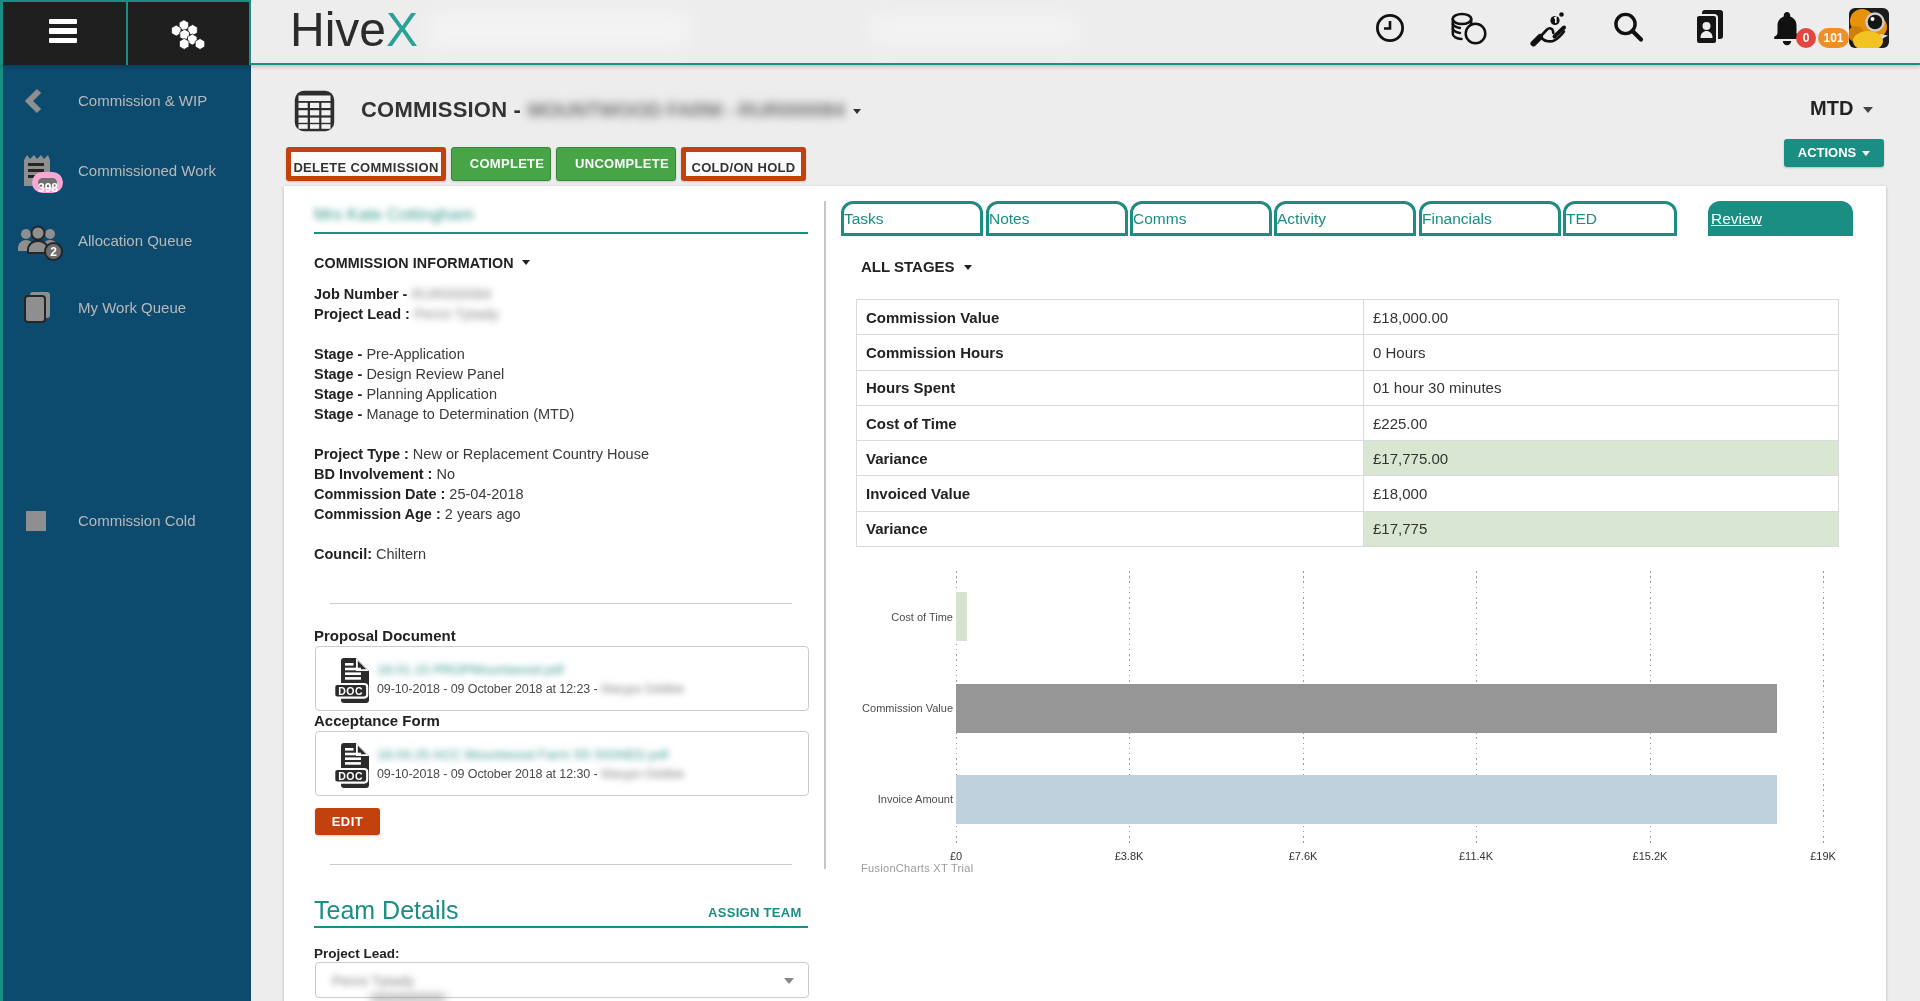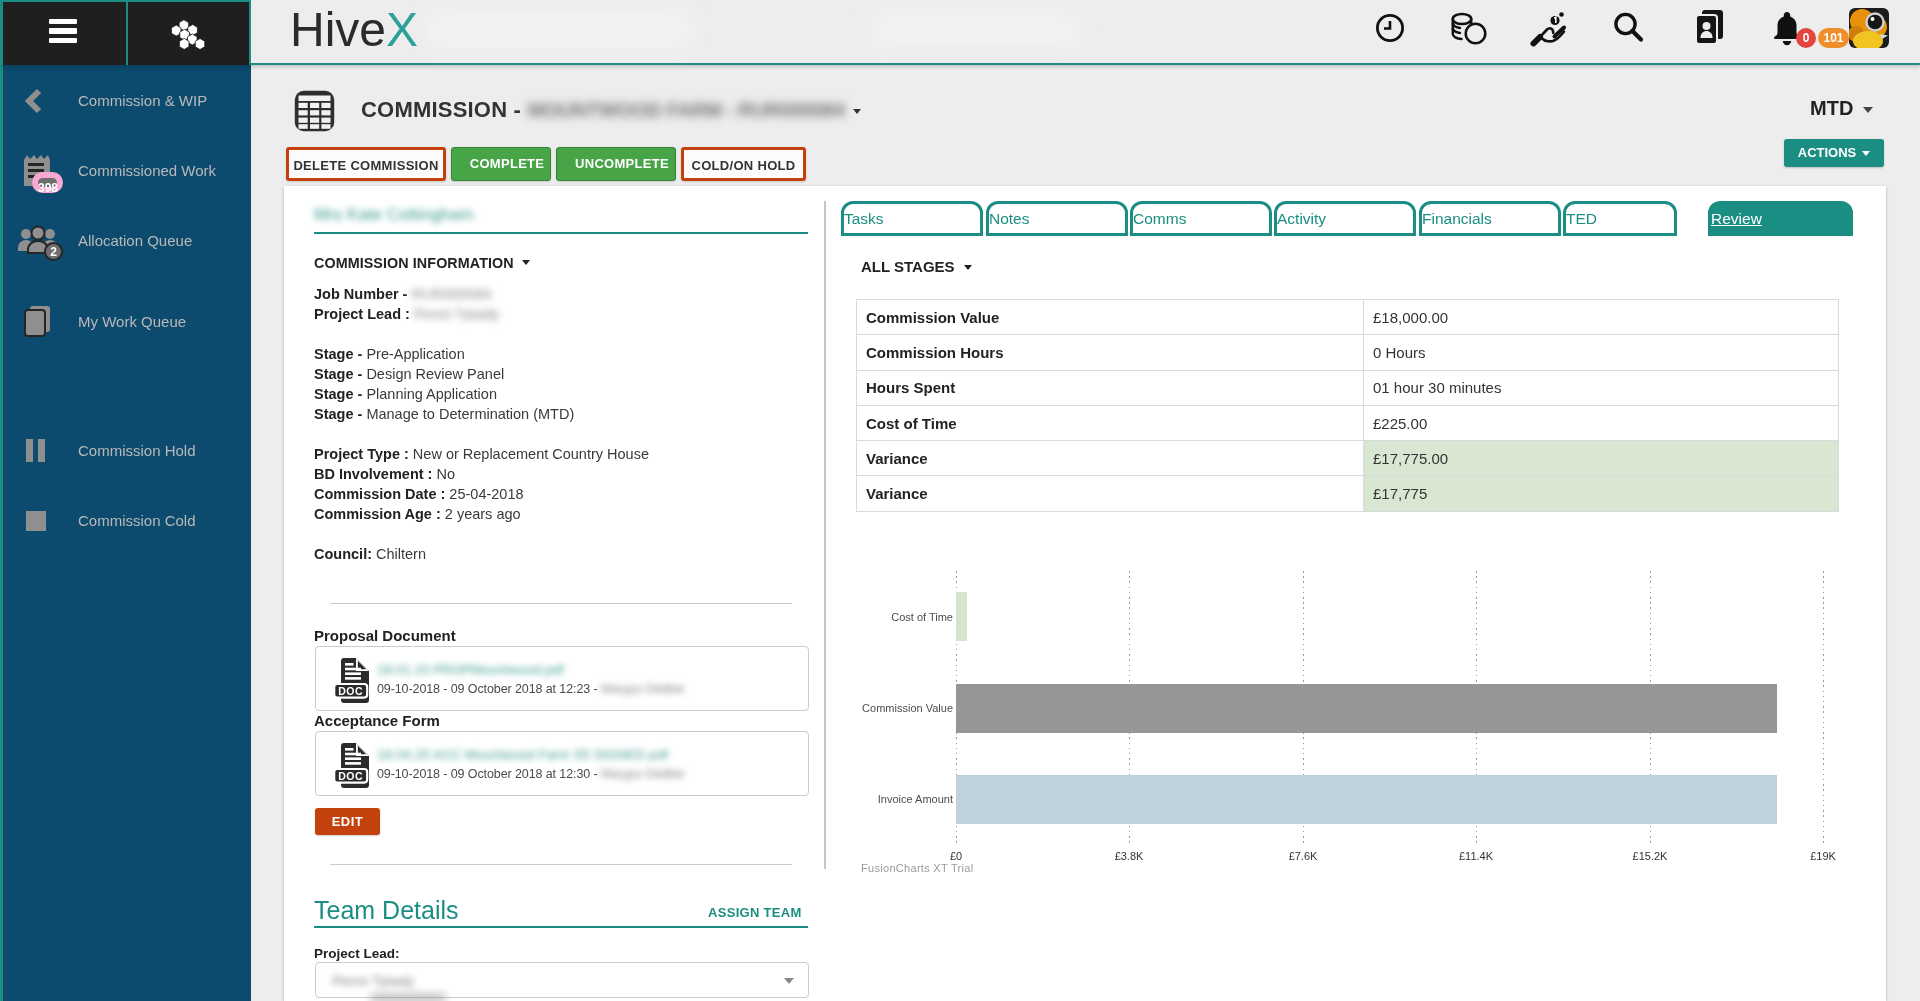--- a/index.html
+++ b/index.html
@@ -22,21 +22,21 @@
 .sb-text { position:absolute; left:75px; top:50%; transform:translateY(-50%); color:#b9b9b9; font-size:15px; }
 .sb-badge { position:absolute; background:#6f6f6f; color:#fff; font-weight:bold; font-size:12px; text-align:center; border-radius:11px; z-index:2; }
 
 
 #main { position:absolute; left:251px; top:65px; width:1669px; height:936px; }
 #title { position:absolute; left:110px; top:32px; font-size:22px; font-weight:bold; color:#333; letter-spacing:.2px; }
 #title .bl { color:#777; filter:blur(4px); display:inline-block; font-size:20px; letter-spacing:-0.4px; }
 #mtd { position:absolute; left:1559px; top:32px; font-size:20px; font-weight:bold; color:#222; }
 .caret { display:inline-block; width:0; height:0; border-left:5px solid transparent; border-right:5px solid transparent; border-top:6px solid #333; vertical-align:middle; margin-left:8px; }
 .btn { position:absolute; top:82px; height:34px; border-radius:3px; font-size:13px; font-weight:bold; text-align:center; letter-spacing:.3px; box-shadow:0 1px 2px rgba(0,0,0,.15); }
-.btn-w { background:#fbfbfb; border:3px solid #c2410c; color:#333; }
+.btn-w { background:#fbfbfb; border:5px solid #c2410c; color:#333; }
 .btn-g { background:#47a447; border:1px solid #398439; color:#fff;padding-left:12px; }
 #actions { position:absolute; left:1533px; top:74px; width:100px; height:28px; background:#1a8e82; color:#fff; border-radius:3px; font-size:13px; font-weight:bold; text-align:center; line-height:28px; box-shadow:0 1px 2px rgba(0,0,0,.2); }
 #actions .caret { border-top-color:#fff; border-left-width:4px; border-right-width:4px; border-top-width:5px; margin-left:6px; }
 
 
 #panel { position:absolute; left:33px; top:121px; width:1602px; height:815px; background:#fff; box-shadow:0 1px 3px rgba(0,0,0,.25); }
 #vdivider { position:absolute; left:540px; top:15px; width:2px; height:668px; background:#c6c6c6; }
 
 
 #name { position:absolute; left:30px; top:19px; font-size:17px; color:#3d9c90; filter:blur(3px); }
@@ -183,33 +183,26 @@
         <circle cx="9" cy="9" r="5" fill="#8f8f8f"></circle>
         <path d="M1,26 v-3 c0,-5 4,-8 8,-8 c4,0 8,3 8,8 v3 z" fill="#8f8f8f"></path>
         <circle cx="33" cy="9" r="5" fill="#8f8f8f"></circle>
         <path d="M25,26 v-3 c0,-5 4,-8 8,-8 c4,0 8,3 8,8 v3 z" fill="#8f8f8f"></path>
         <circle cx="21" cy="8" r="6.5" fill="#8f8f8f" stroke="#252525" stroke-width="2"></circle>
         <path d="M11,28 v-3 c0,-6 5,-9 10,-9 c5,0 10,3 10,9 v3 z" fill="#8f8f8f" stroke="#252525" stroke-width="2"></path>
       </svg>
       <div class="sb-badge" style="left:41px; top:22px; width:19px; height:19px; line-height:16px; border-radius:50%; border:2px solid #252525;">2</div>
       <div class="sb-text">Allocation Queue</div>
     </div>
-    <div class="sb-item" style="top:236px;">
+    <div class="sb-item" style="top:222px;">
       <svg style="position:absolute;left:18px;top:4px;" width="32" height="34" viewBox="0 0 32 34">
         <rect x="9" y="1" width="20" height="26" rx="3" fill="#8f8f8f"></rect>
         <rect x="4" y="5" width="20" height="26" rx="3" fill="#8f8f8f" stroke="#252525" stroke-width="2"></rect>
       </svg>
       <div class="sb-text">My Work Queue</div>
-    </div>
-    <div class="sb-item" style="top:365px;">
-      <svg style="position:absolute;left:22px;top:8px;" width="22" height="25" viewBox="0 0 22 25">
-        <rect x="1" y="1" width="7" height="23" fill="#8f8f8f"></rect>
-        <rect x="13" y="1" width="7" height="23" fill="#8f8f8f"></rect>
-      </svg>
-      <div class="sb-text">Commission Hold</div>
     </div>
     <div class="sb-item" style="top:435px;">
       <svg style="position:absolute;left:22px;top:10px;" width="22" height="22" viewBox="0 0 22 22">
           <rect x="1" y="1" width="20" height="20" fill="#8f8f8f"></rect>
         </svg>
       <div class="sb-text">Commission Cold</div>
     </div>
   </div>
 
   <div id="main">
@@ -330,20 +323,24 @@
             </tr>
         <tr>
               <td class="l">Cost of Time</td>
               <td class="v">£225.00</td>
             </tr>
         <tr>
               <td class="l">Variance</td>
               <td class="v green">£17,775.00</td>
             </tr>
         <tr>
+              <td class="l">Invoiced Value</td>
+              <td class="v">£18,000</td>
+            </tr>
+        <tr>
               <td class="l">Variance</td>
               <td class="v green">£17,775</td>
             </tr>
       </tbody>
         </table>
 
       <div class="gline" style="left:672px;"></div>
       <div class="gline" style="left:845px;"></div>
       <div class="gline" style="left:1019px;"></div>
       <div class="gline" style="left:1192px;"></div>

